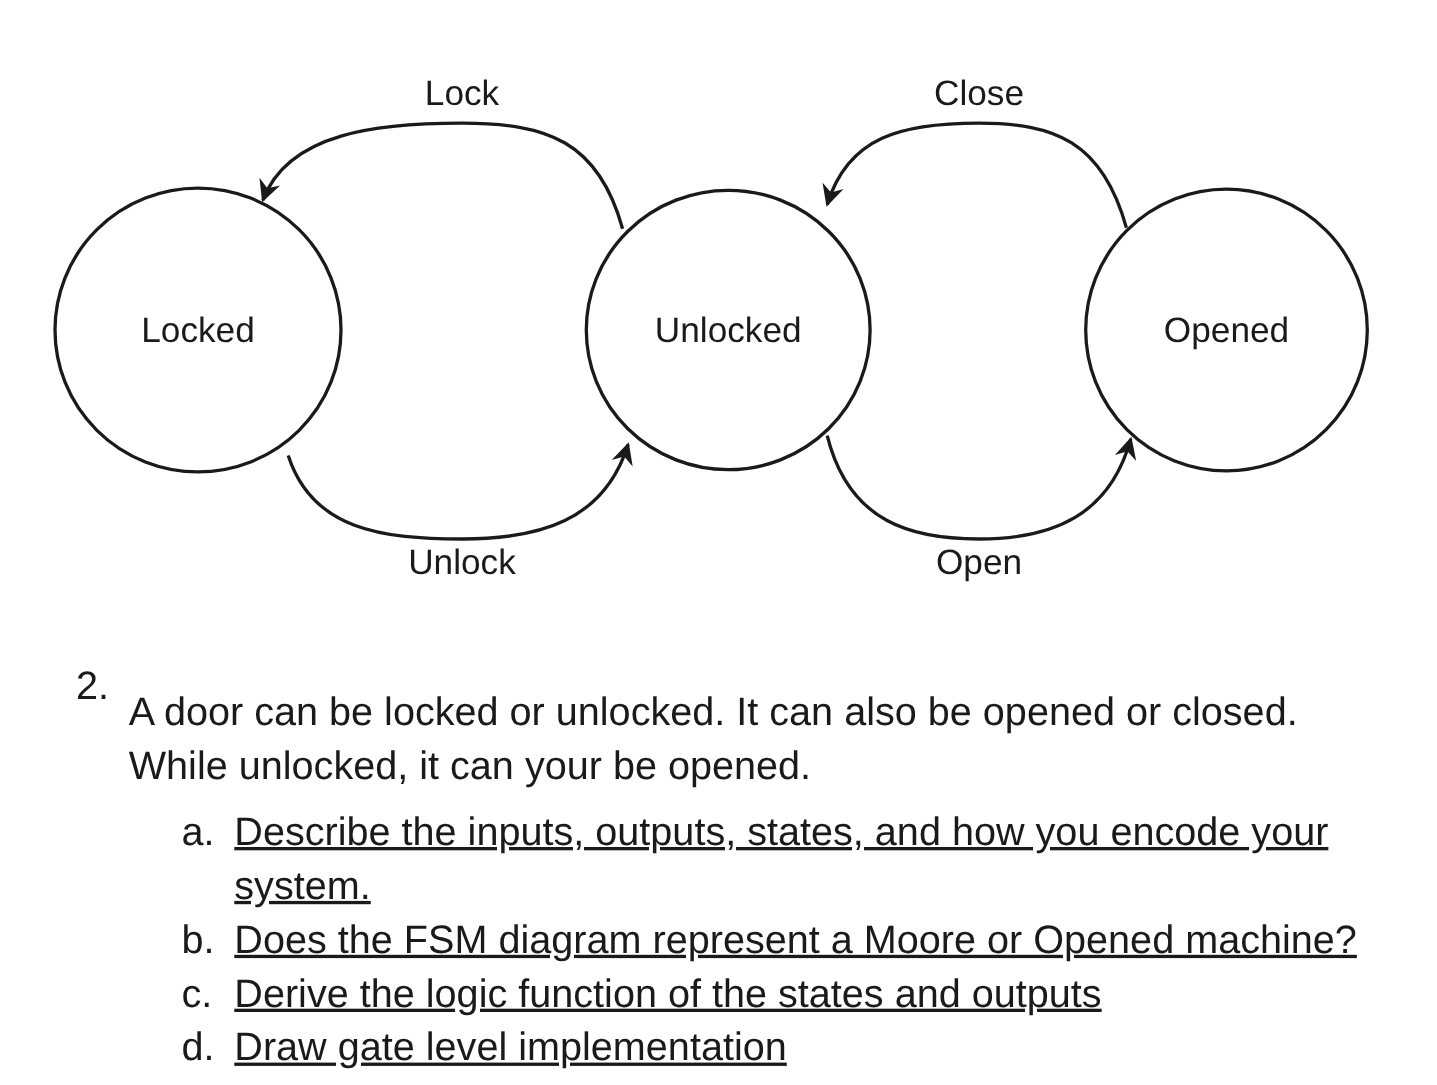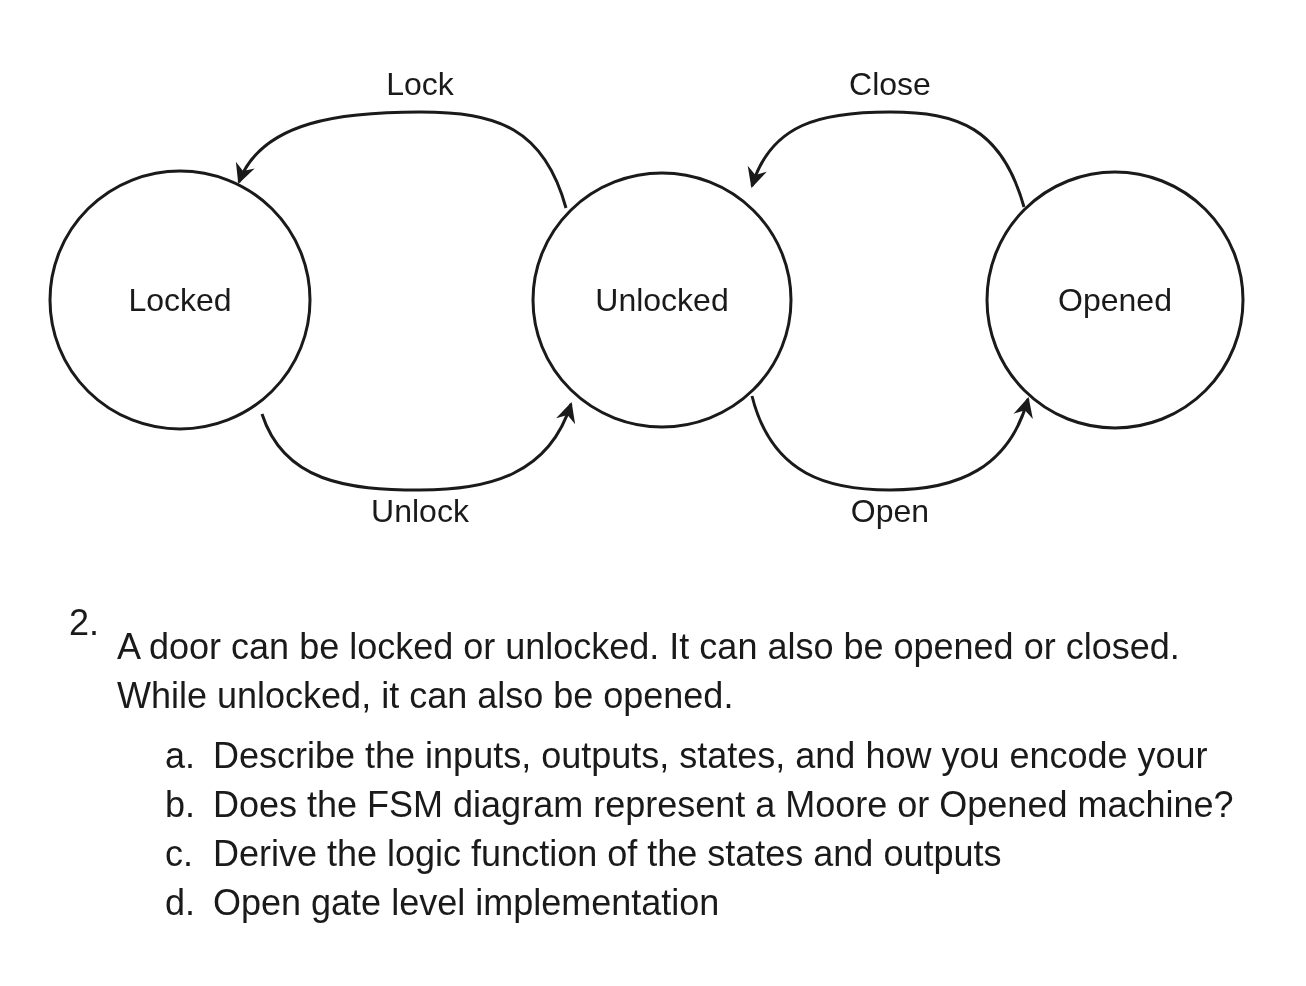--- a/index.html
+++ b/index.html
@@ -31,21 +31,21 @@
     font-size: 36px;
     line-height: 49px;
     color: #1a1a1a;
   }
   .prob-main { display: flex; }
   .prob-num { width: 48px; flex: 0 0 48px; }
   .prob-text { flex: 1; margin-top: 24px; }
   .sub-list { margin-top: 11px; margin-left: 96px; }
   .sub-item { display: flex; }
   .sub-label { width: 48px; flex: 0 0 48px; }
-  .sub-text { flex: 1; }
+  .sub-text { flex: 1; text-decoration: underline; }
 </style>
 </head>
 <body>
 
 <div id="page">
 
   <svg id="fsm-svg" width="1306" height="562" viewBox="0 0 1306 562">
     <defs>
       <marker id="arrow" viewBox="0 0 12 12" refX="10" refY="6" markerWidth="8" markerHeight="8" orient="auto-start-reverse">
         <path d="M1,1 L11,6 L1,11 L4.2,6 Z" fill="#1a1a1a"></path>
@@ -69,45 +69,46 @@
     <text class="diagram-label edge-label" x="420" y="522">Unlock</text>
     <text class="diagram-label edge-label" x="890" y="95">Close</text>
     <text class="diagram-label edge-label" x="890" y="522">Open</text>
   </svg>
 
   <div class="problem">
     <div class="prob-main">
       <span class="prob-num">2.</span>
       <div class="prob-text">
         <div>A door can be locked or unlocked. It can also be opened or closed.</div>
-        <div>While unlocked, it can also be opened.</div>
+        <div>While unlocked, it can your be opened.</div>
       </div>
     </div>
 
     <div class="sub-list">
       <div class="sub-item">
         <span class="sub-label">a.</span>
         <div class="sub-text">
           <div>Describe the inputs, outputs, states, and how you encode your</div>
+          <div>system.</div>
         </div>
       </div>
       <div class="sub-item">
         <span class="sub-label">b.</span>
         <div class="sub-text">
           <div>Does the FSM diagram represent a Moore or Opened machine?</div>
         </div>
       </div>
       <div class="sub-item">
         <span class="sub-label">c.</span>
         <div class="sub-text">
           <div>Derive the logic function of the states and outputs</div>
         </div>
       </div>
       <div class="sub-item">
         <span class="sub-label">d.</span>
         <div class="sub-text">
-          <div>Open gate level implementation</div>
+          <div>Draw gate level implementation</div>
         </div>
       </div>
     </div>
   </div>
 
 </div>
 
 </body></html>

